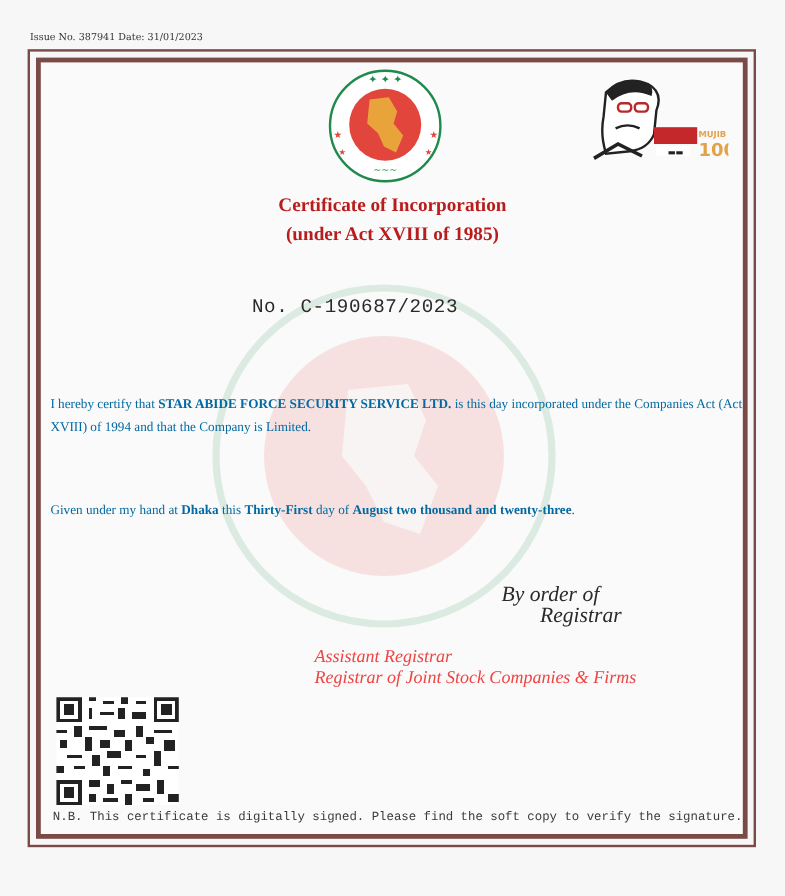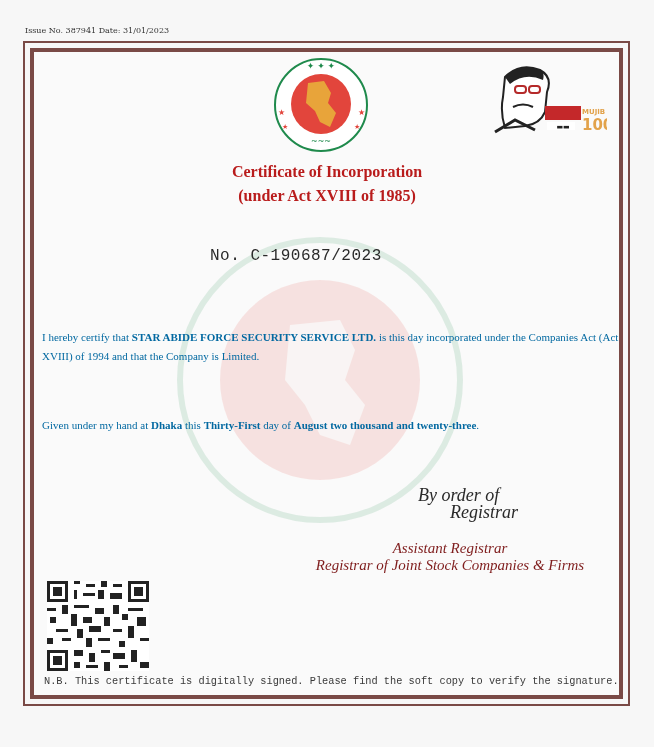--- a/index.html
+++ b/index.html
@@ -104,25 +104,25 @@
       line-height: 17px;
       color: #2a2a2a;
     }
     .sign.s1 { left: 418px; top: 487px; }
     .sign.s2 { left: 418px; top: 504px; margin-left: 32px; }
     .sign-block {
       position: absolute;
       left: 262px;
       top: 540px;
       width: 376px;
-      text-align: center;
+      text-align: left;
       font-style: italic;
       font-size: 15px;
       line-height: 17px;
-      color: #7f1d1d;
+      color: #ef4444;
     }
     .qr {
       position: absolute;
       left: 47px;
       top: 581px;
       width: 102px;
       height: 90px;
     }
     .nb {
       position: absolute;

